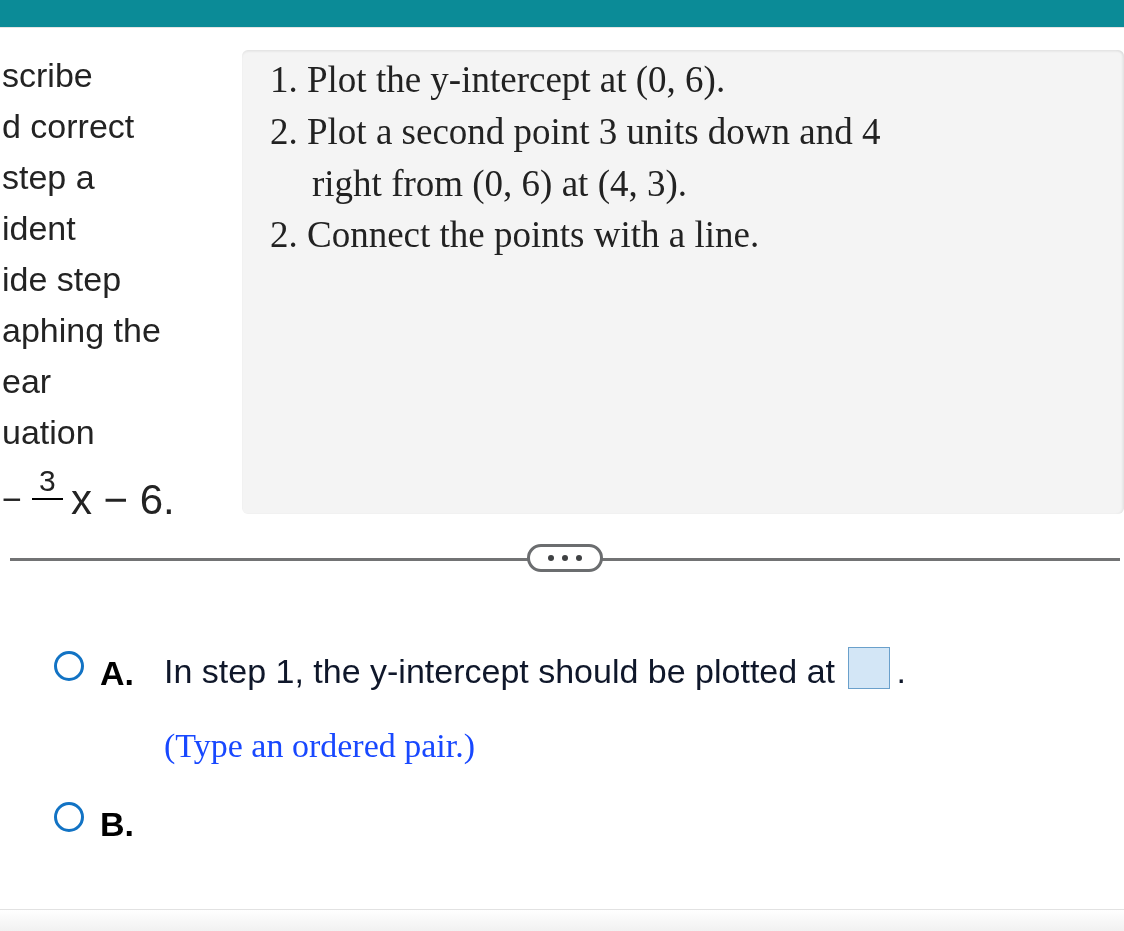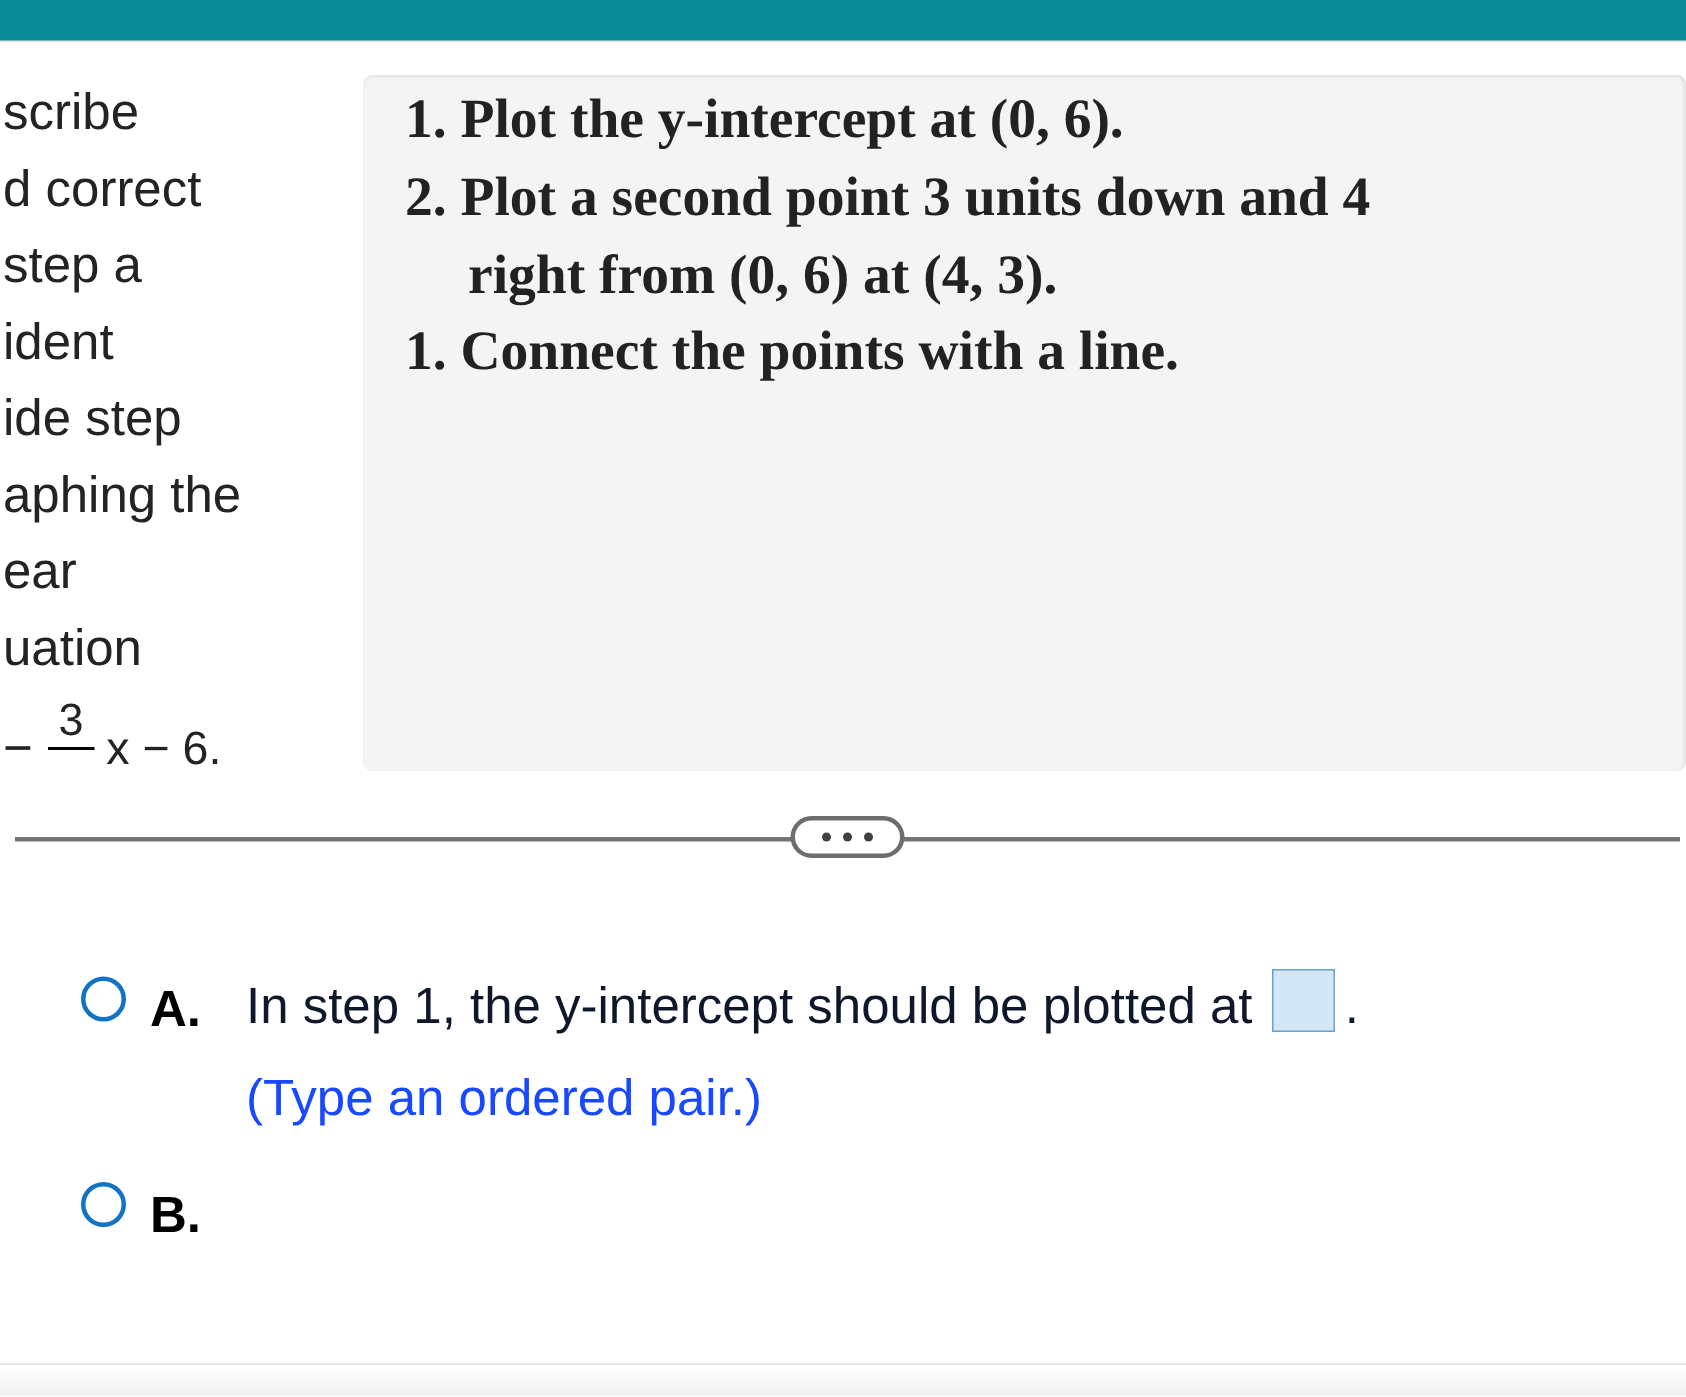--- a/index.html
+++ b/index.html
@@ -38,34 +38,34 @@
     .frac {
       display: inline-flex;
       flex-direction: column;
       align-items: center;
       line-height: 1;
       font-size: 30px;
       vertical-align: middle;
     }
     .frac .num { padding: 0 3px 2px; }
     .frac .den { padding: 2px 3px 0; border-top: 2px solid #000; }
-    .eq-tail { font-size: 31px; }
+    .eq-tail { font-size: 42px; }
 
     .steps-card {
       flex: 1;
       margin: 0;
       padding: 4px 8px 30px 28px;
       background: #f4f4f4;
       border-radius: 6px;
       box-shadow:
         -2px 0 2px rgba(0,0,0,.05) inset,
         0 2px 2px rgba(0,0,0,.05) inset;
       font-family: "Comic Sans MS", "Comic Sans", "Chalkboard SE", cursive;
       font-size: 37px;
-      font-weight: 700;
+      font-weight: 400;
       color: #222;
       line-height: 1.4;
       position: relative;
     }
     .steps-card .step { white-space: nowrap; }
     .steps-card .step-indent { padding-left: 42px; }
 
     .divider-wrap {
       position: relative;
       margin: 44px 4px 0 10px;
@@ -113,21 +113,21 @@
     }
     .opt-letter {
       font-weight: 700;
       color: #000;
       width: 48px;
       flex: 0 0 48px;
       margin-top: 2px;
     }
     .opt-body { flex: 1; }
     .opt-body .line1 { color: #0f172a; }
-    .opt-body .hint { color: #1848ff; margin-top: 8px; }
+    .opt-body .hint { color: #1848ff; margin-top: 22px; font-family: Liberation Serif, serif; }
     .fill-box {
       display: inline-block;
       width: 42px; height: 42px;
       background: #d3e6f6;
       border: 1px solid #6aa0cb;
       vertical-align: -6px;
       margin: 0 4px;
     }
     .period { margin-left: 2px; }
 
@@ -161,21 +161,21 @@
         <span class="den">&nbsp;&nbsp;&nbsp;</span>
       </span>
       <span class="eq-tail">x − 6.</span>
     </div>
   </div>
 
   <div class="steps-card">
     <div class="step">1. Plot the y-intercept at (0, 6).</div>
     <div class="step">2. Plot a second point 3 units down and 4</div>
     <div class="step step-indent">right from (0, 6) at (4, 3).</div>
-    <div class="step">1. Connect the points with a line.</div>
+    <div class="step">2. Connect the points with a line.</div>
   </div>
 </div>
 
 <div class="divider-wrap">
   <hr class="hr-line">
   <div class="dots-pill">
     <span class="dot"></span>
     <span class="dot"></span>
     <span class="dot"></span>
   </div>

